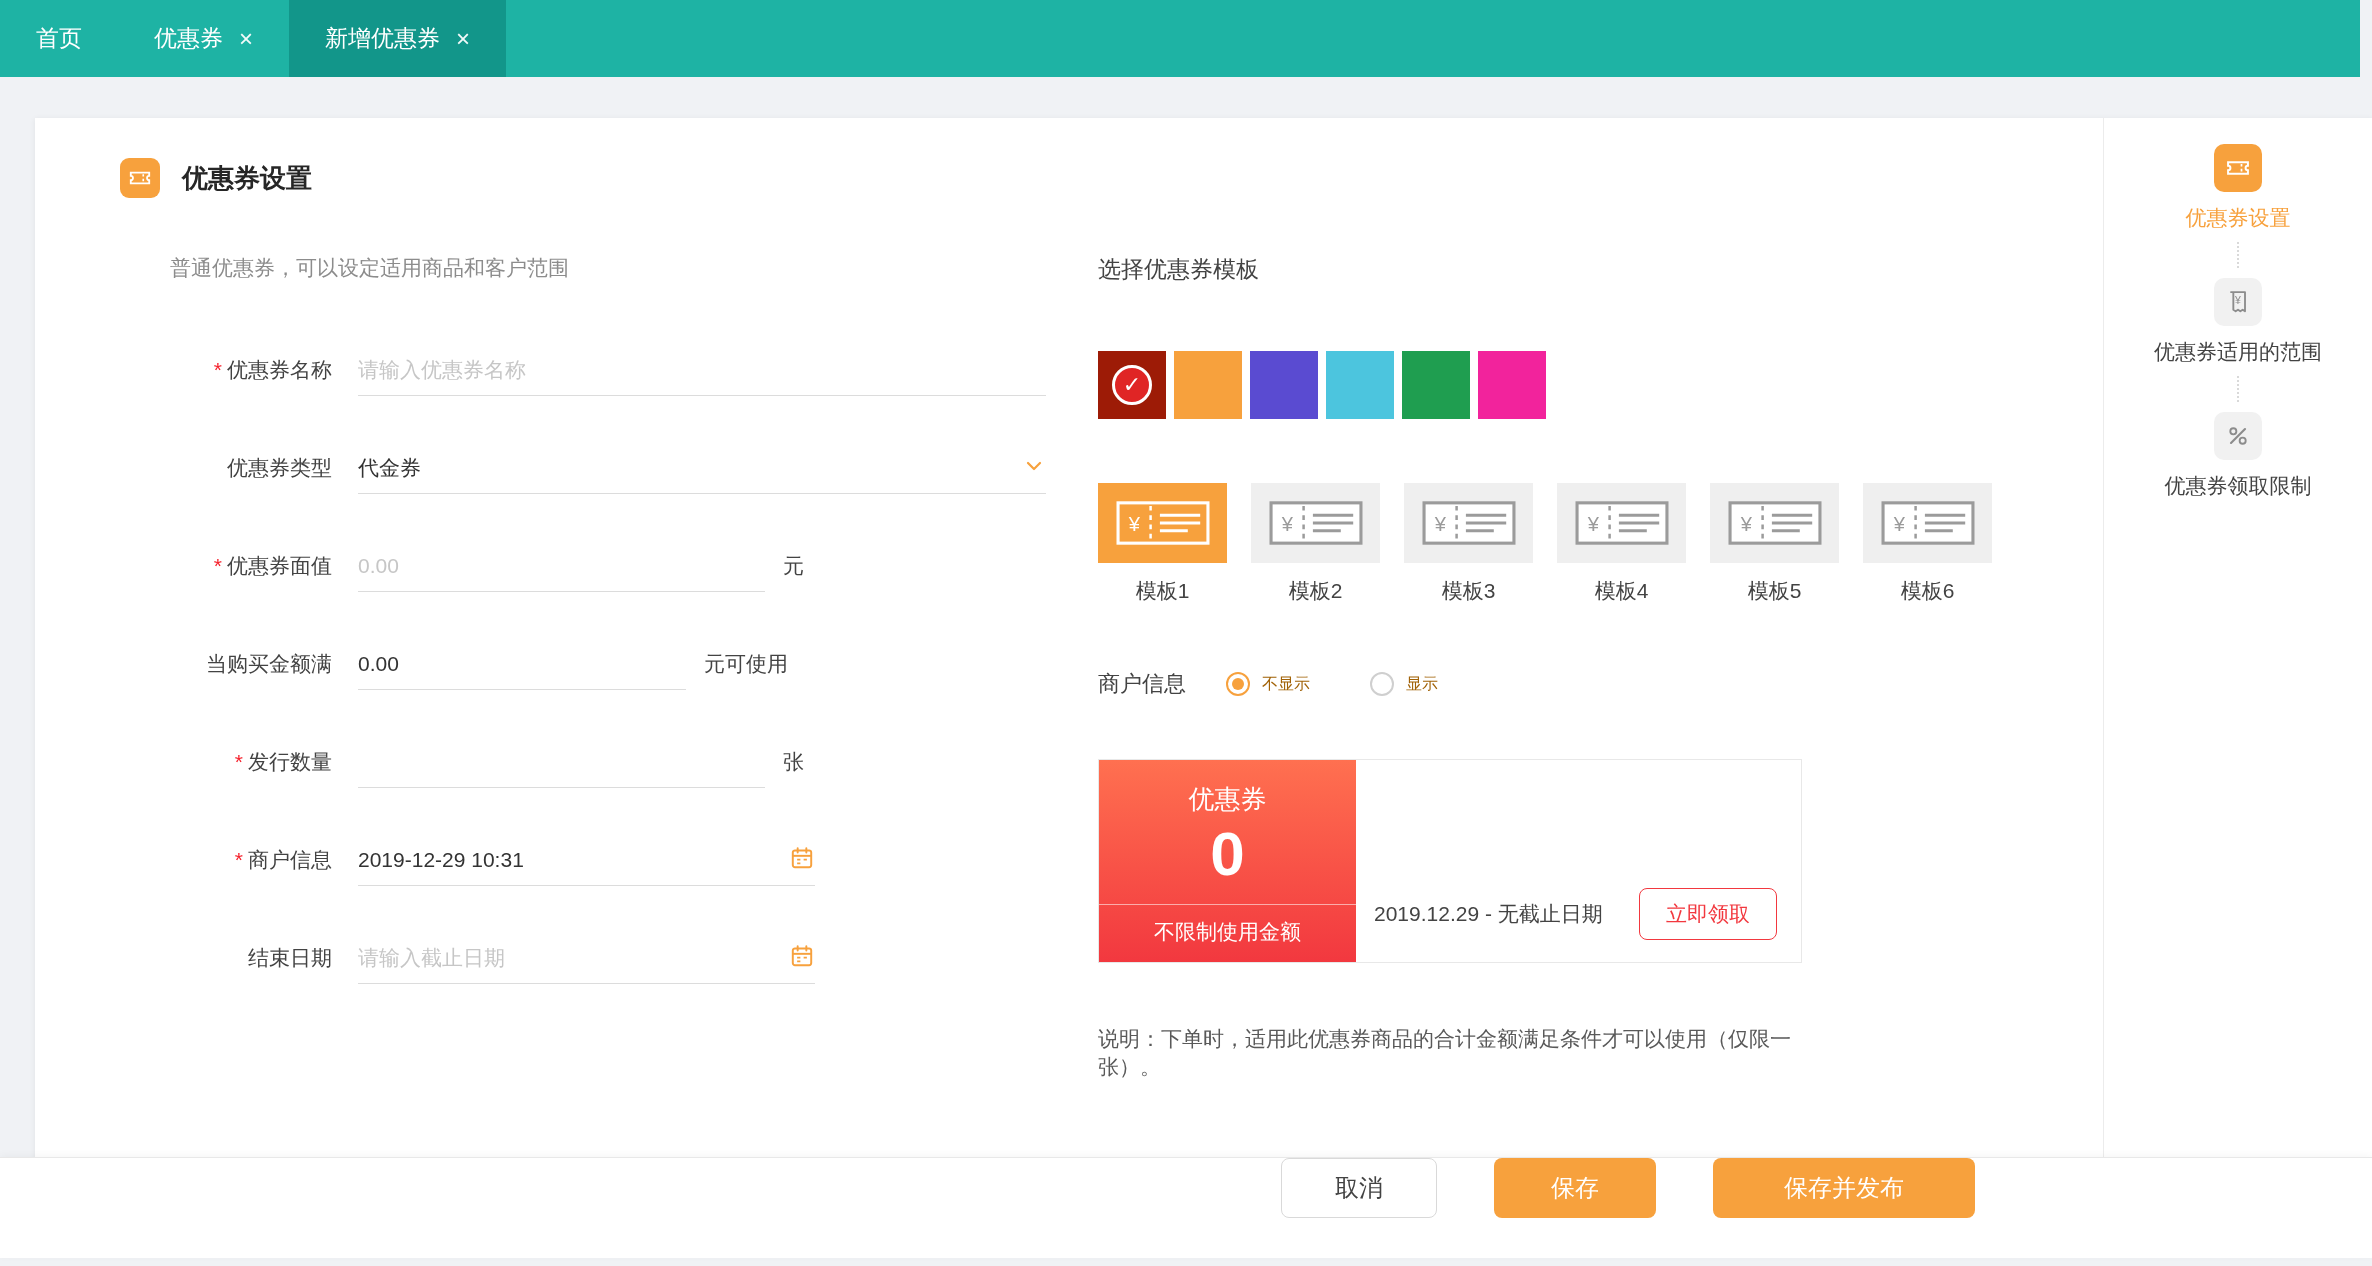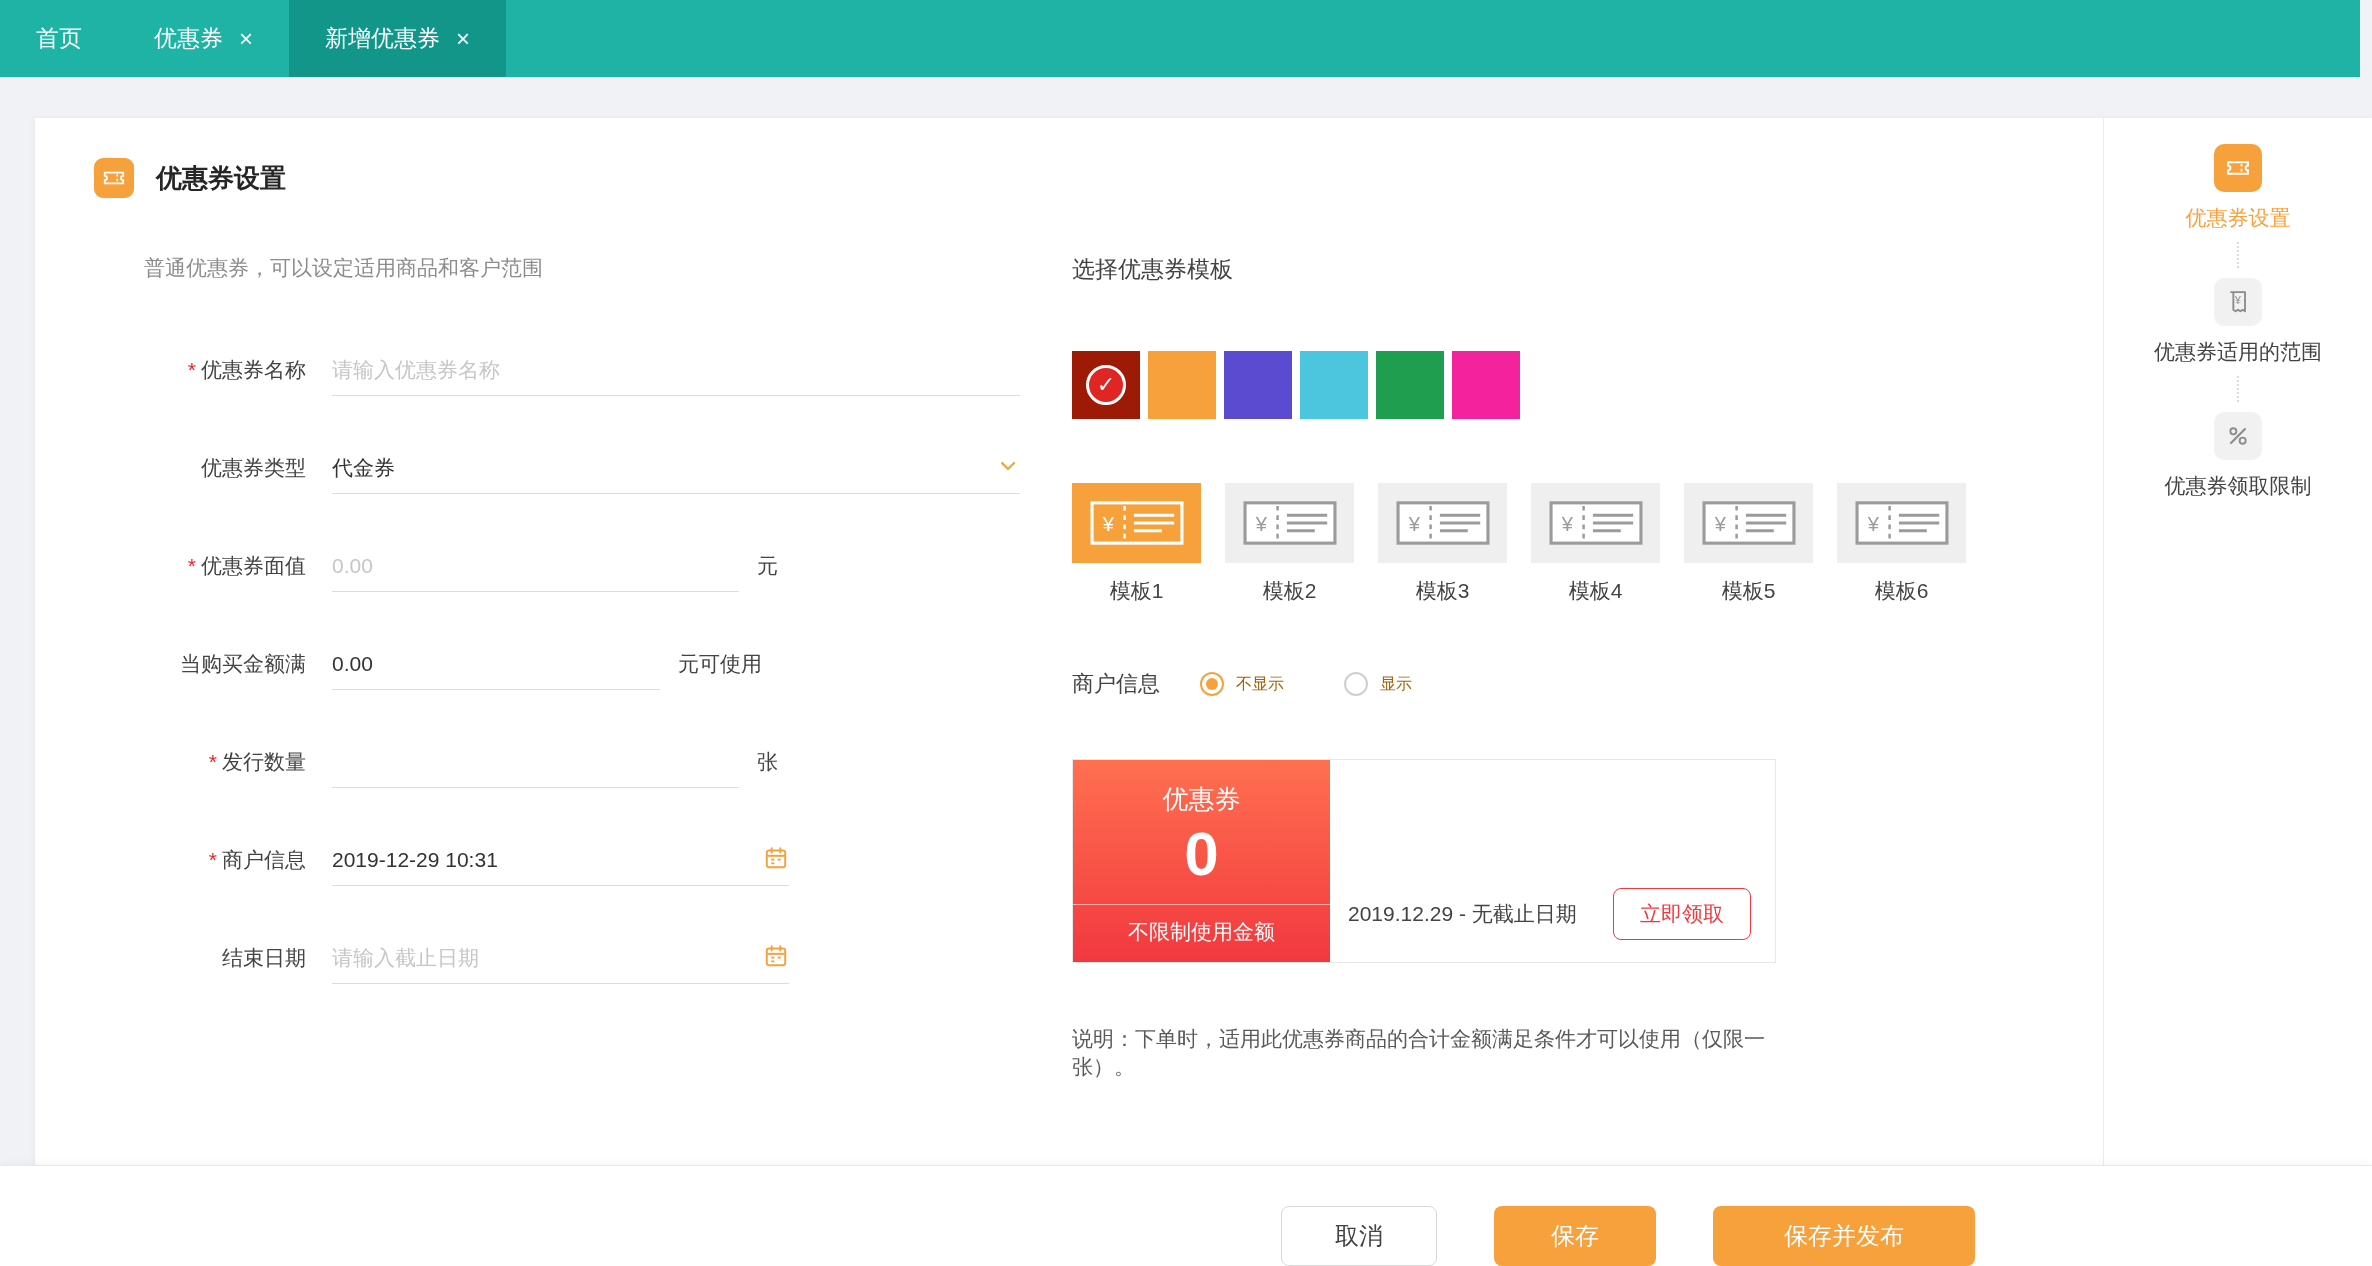--- a/index.html
+++ b/index.html
@@ -6,21 +6,21 @@
   html,body { width:2372px; height:1266px; overflow:hidden; background:#f0f2f5; }
 
   
   .topbar { position:absolute; top:0; left:0; right:12px; height:77px; background:#1eb3a4; display:flex; align-items:stretch; z-index:5; }
   .tab { display:flex; align-items:center; gap:16px; padding:0 36px; color:#fff; font-size:23px; cursor:pointer; }
   .tab.active { background:#12968a; }
   .tab .close { font-size:24px; line-height:1; opacity:.95; cursor:pointer; }
 
   
   .page { position:absolute; top:77px; left:0; right:0; bottom:101px; padding:41px 0 0 35px; }
-  .card { background:#fff; height:100%; display:flex; box-shadow:0 1px 6px rgba(0,0,0,.07); overflow:hidden; }
+  .card { background:#fff; height:100%; display:flex; box-shadow:0 1px 6px rgba(0,0,0,.07); overflow:hidden;padding-left:26px; }
   .main { flex:1; padding:40px 0 0 59px; overflow:hidden; }
 
   .header-row { display:flex; align-items:center; gap:22px; }
   .hdr-icon { width:40px; height:40px; border-radius:9px; background:#f7a13d; color:#fff; display:flex; align-items:center; justify-content:center; }
   .page-title { font-size:26px; font-weight:bold; color:#262626; }
 
   .content-row { display:flex; align-items:flex-start; padding-left:50px; margin-top:56px; }
 
   
   .form-col { width:880px; flex:none; }
@@ -76,21 +76,21 @@
   .steps { width:269px; flex:none; border-left:1px solid #ececec; padding-top:26px; display:flex; flex-direction:column; align-items:center; }
   .step { display:flex; flex-direction:column; align-items:center; cursor:pointer; }
   .step-icon { width:48px; height:48px; border-radius:10px; display:flex; align-items:center; justify-content:center; }
   .step-icon.active { background:#f7a13d; color:#fff; }
   .step-icon.idle { background:#f1f1f1; color:#8c8c8c; }
   .step-label { font-size:21px; margin-top:12px; color:#434343; white-space:nowrap; }
   .step-label.active { color:#f7a13d; }
   .connector { border-left:2px dotted #d9d9d9; height:26px; margin:10px 0; }
 
   
-  .footer { position:absolute; left:0; right:0; bottom:0; height:101px; background:#fff; border-top:1px solid #e8e8e8; box-shadow:0 -2px 8px rgba(0,0,0,.04); display:flex; align-items:flex-end; gap:57px; padding-left:1281px; z-index:6; }
+  .footer { position:absolute; left:0; right:0; bottom:8px; height:101px; background:#fff; border-top:1px solid #e8e8e8; box-shadow:0 -2px 8px rgba(0,0,0,.04); display:flex; align-items:flex-start; gap:57px; padding-left:1281px; z-index:6; }
   .btn { height:60px; border-radius:8px; font-size:24px; display:flex; align-items:center; justify-content:center; cursor:pointer; border:none; }
   .btn.ghost { width:156px; background:#fff; border:1px solid #d9d9d9; color:#434343; }
   .btn.primary { background:#f7a13d; color:#fff; }
   .btn.save { width:162px; } .btn.publish { width:262px; }
 </style>
 </head>
 <body>
 
 <div class="topbar">
   <div class="tab">

